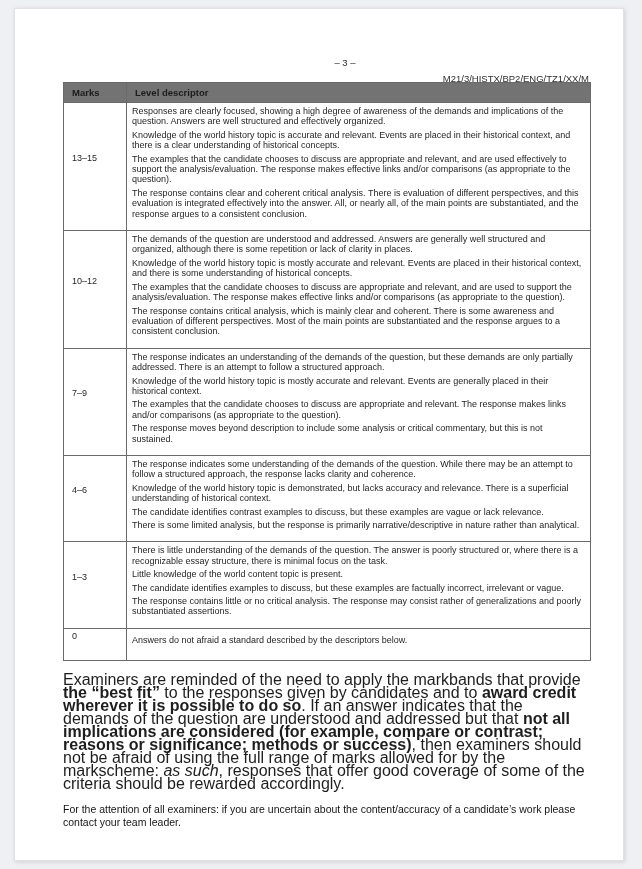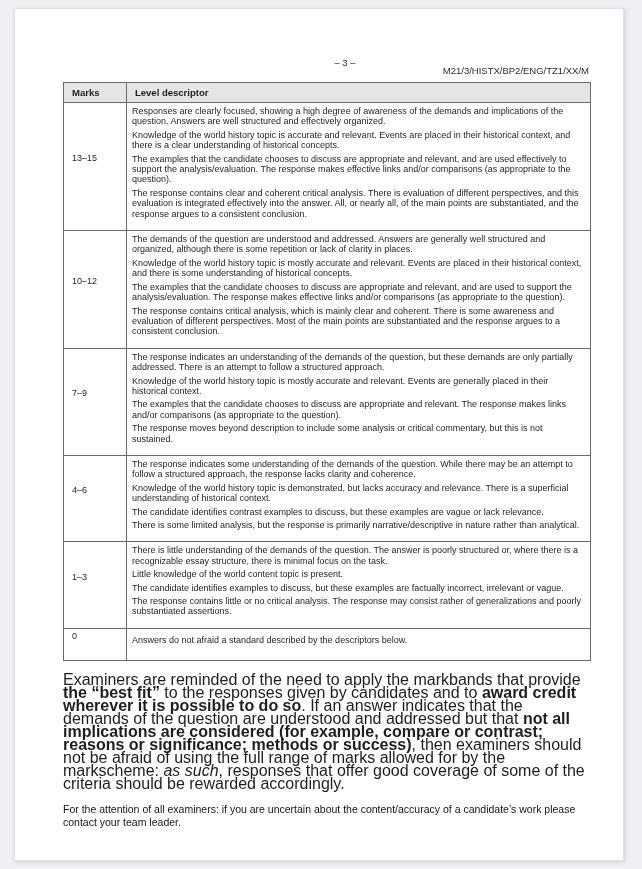--- a/index.html
+++ b/index.html
@@ -38,36 +38,36 @@
   }
   .page-num {
     position: absolute;
     left: 0; right: 0;
     margin-left: 38px;   
     text-align: center;
   }
   .doc-code {
     position: absolute;
     right: 0;
-    top: 8px;
+    top: 16px;
   }
   .section-title {
     margin-top: 26px;
     font-weight: bold;
     font-size: 10px;
     color: #1c1c1c;
   }
   table.markband {
     width: 528px;
     border-collapse: collapse;
     margin-top: 13px;
     table-layout: fixed;
   }
   table.markband th {
-    background: #e5e5e5;
+    background: #737373;
     border: 1px solid #6a6a6a;
     text-align: left;
     font-size: 9.5px;
     font-weight: bold;
     color: #1c1c1c;
     padding: 4px 6px 4px 8px;
   }
   table.markband th.marks-col { width: 48px; }
   table.markband td {
     border: 1px solid #6a6a6a;

